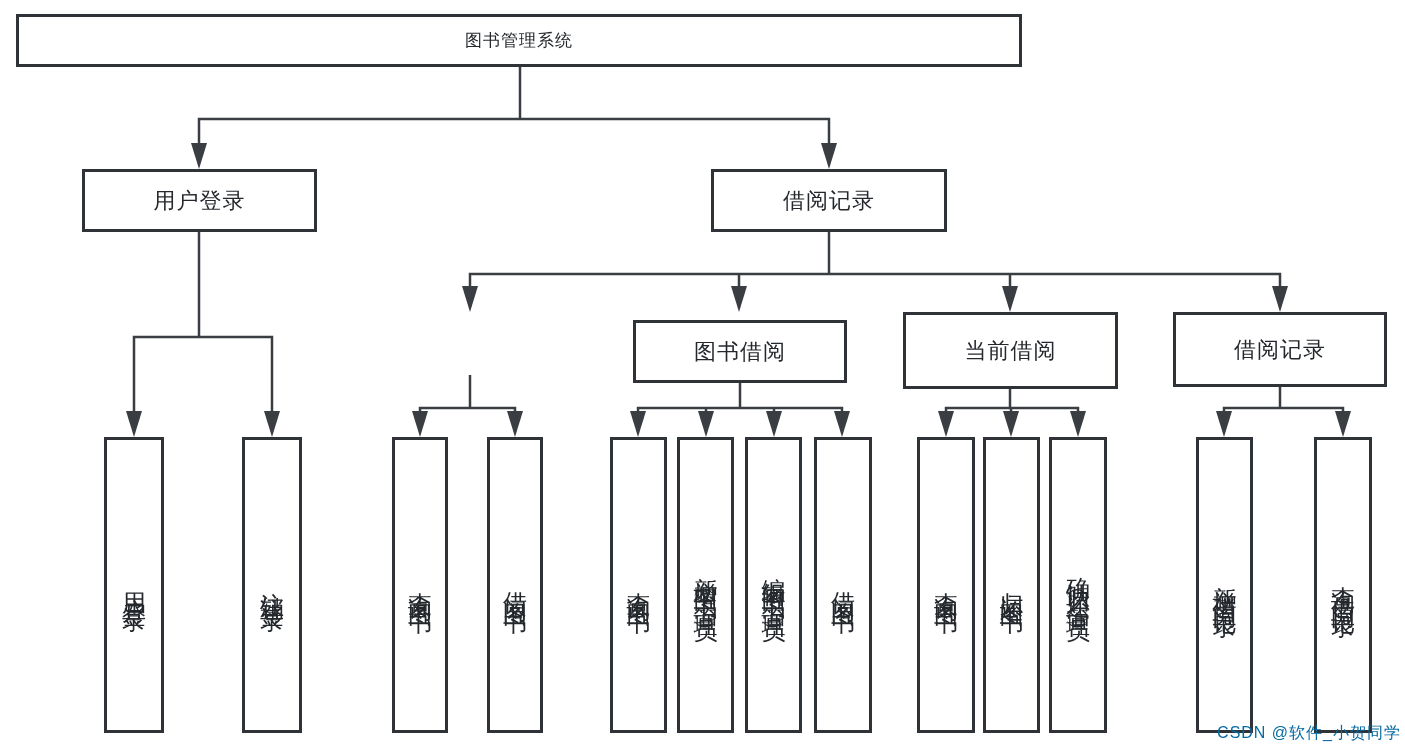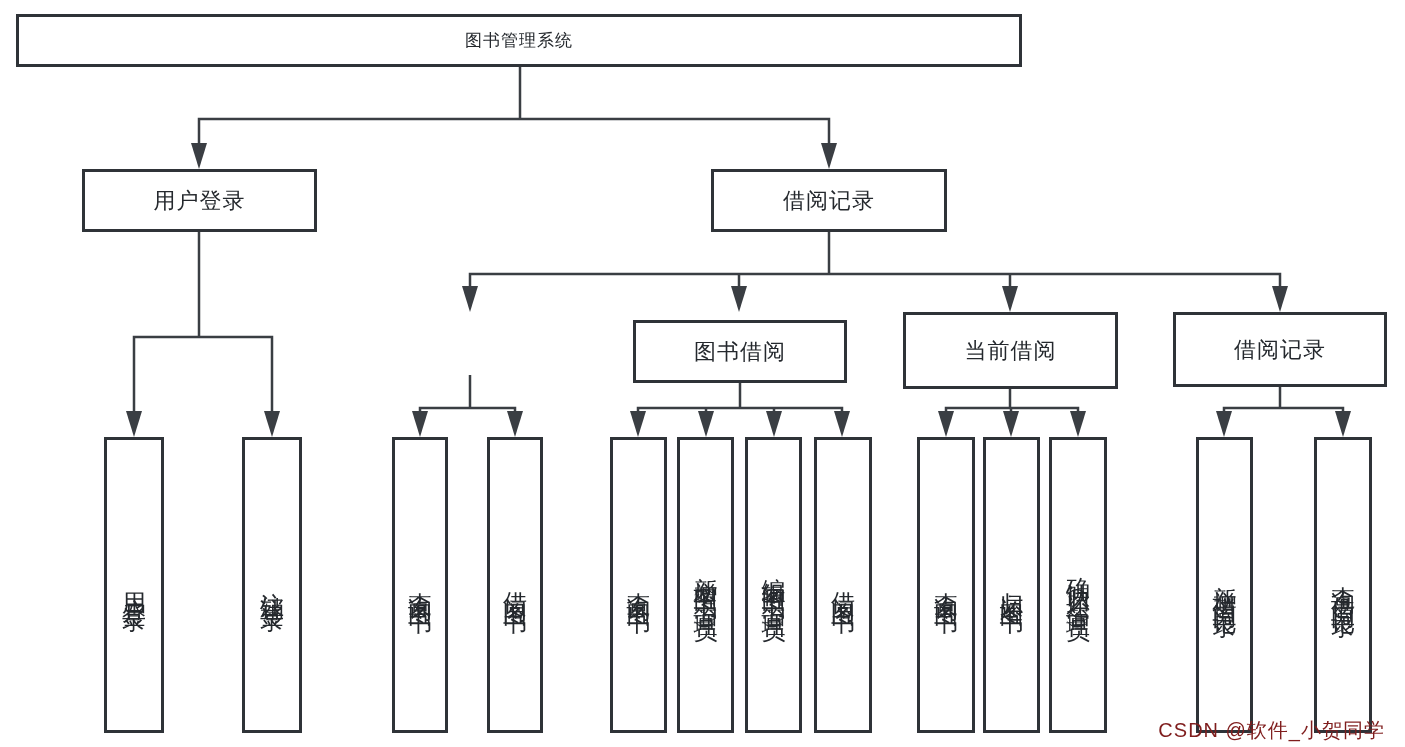--- a/index.html
+++ b/index.html
@@ -38,24 +38,24 @@
   .root-node span { font-size: 17px; }
   .vnode span {
     writing-mode: vertical-rl;
     font-size: 24px;
     letter-spacing: 6px;
     line-height: 1;
     white-space: nowrap;
   }
   #watermark {
     position: absolute;
-    right: 20px;
+    right: 4px;
     bottom: 3px;
-    font-size: 20px;
-    color: #7f1d1d;
+    font-size: 16px;
+    color: #0369a1;
     letter-spacing: 1px;
     white-space: nowrap;
     z-index: 5;
   }
 </style>
 </head>
 <body>
 
 <div id="canvas">
 

